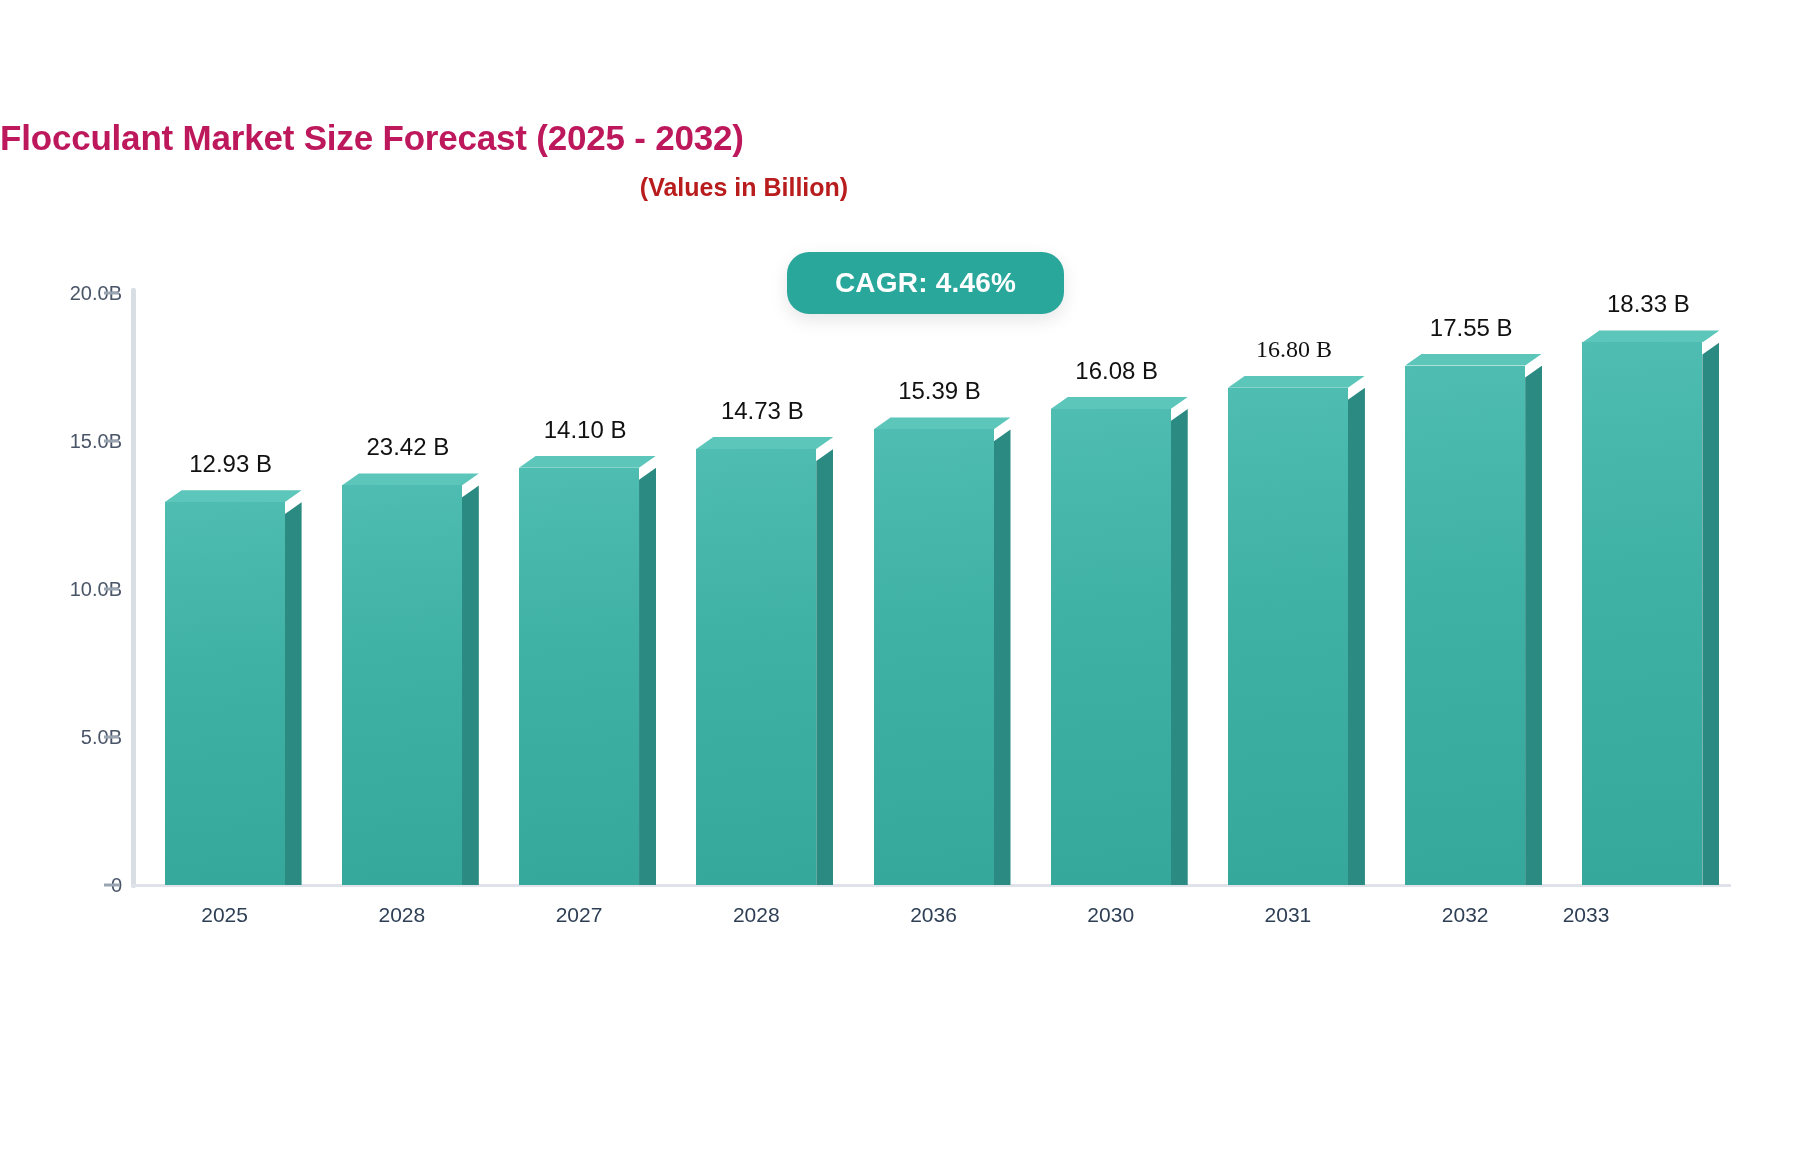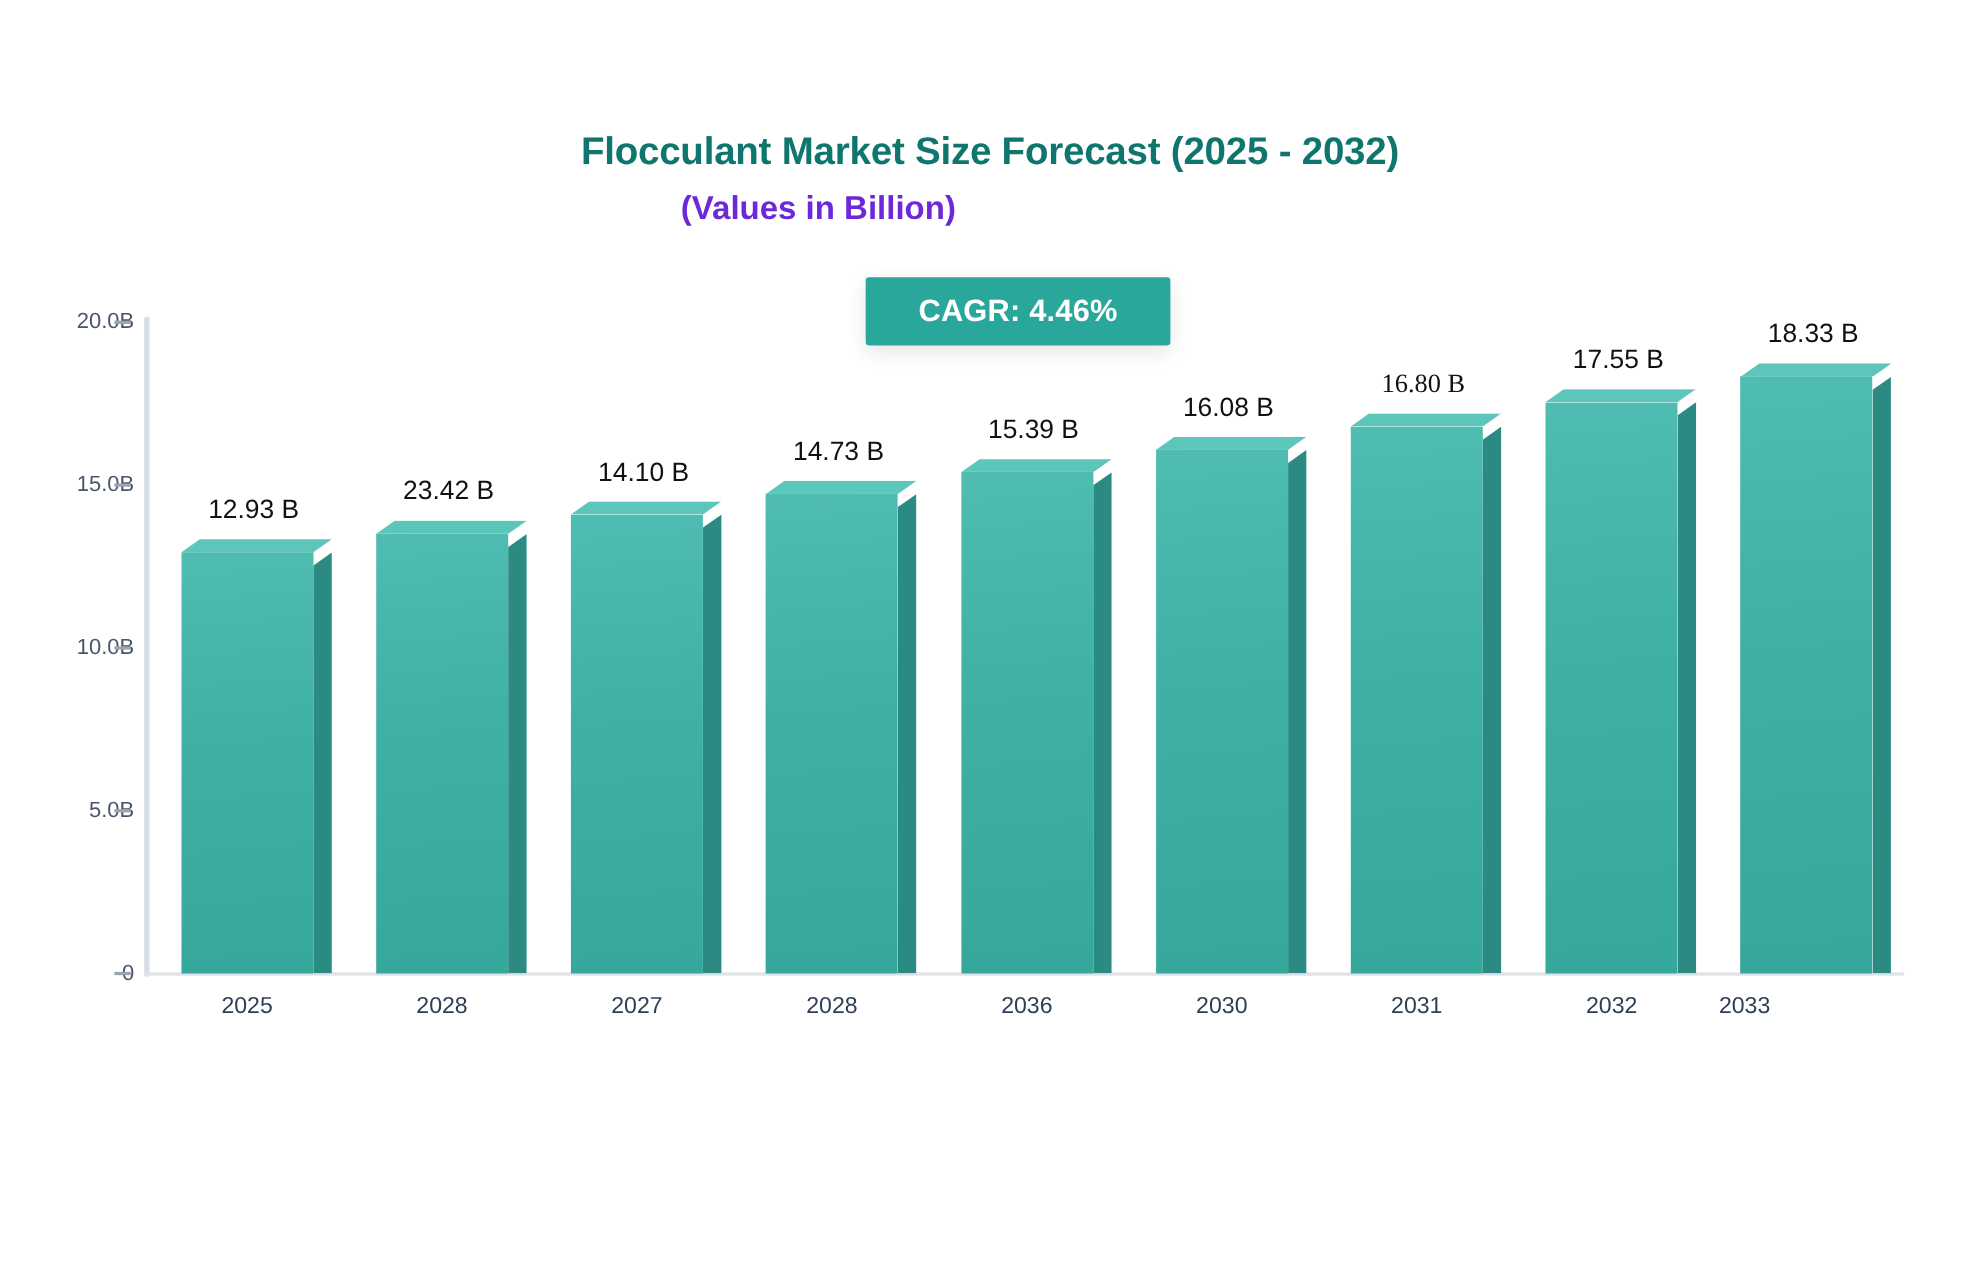--- a/index.html
+++ b/index.html
@@ -20,48 +20,47 @@
     inset: 0;
     background: #ffffff;
   }
 
   
   .chart-title {
     position: absolute;
     top: 118px;
     left: 0;
     width: 1800px;
-    text-align: center;
     font-size: 35px;
     font-weight: bold;
-    color: #0f766e;
+    color: #be185d;
     letter-spacing: -0.2px;
     white-space: nowrap;
   }
   .chart-subtitle {
     position: absolute;
     top: 173px;
     left: 0;
     width: 1488px;
     text-align: center;
-    font-size: 30px;
-    font-weight: bold;
-    color: #6d28d9;
+    font-size: 25px;
+    font-weight: bold;
+    color: #b91c1c;
     white-space: nowrap;
   }
 
   
   .cagr-badge {
     position: absolute;
     top: 252px;
     left: 787px;
     width: 277px;
     height: 62px;
     background: #2aa79b;
-    border-radius: 3px;
+    border-radius: 22px;
     display: flex;
     align-items: center;
     justify-content: center;
     box-shadow: 0 6px 18px rgba(0,0,0,0.10);
   }
   .cagr-badge span {
     color: #ffffff;
     font-size: 28px;
     font-weight: bold;
     letter-spacing: 0.2px;

